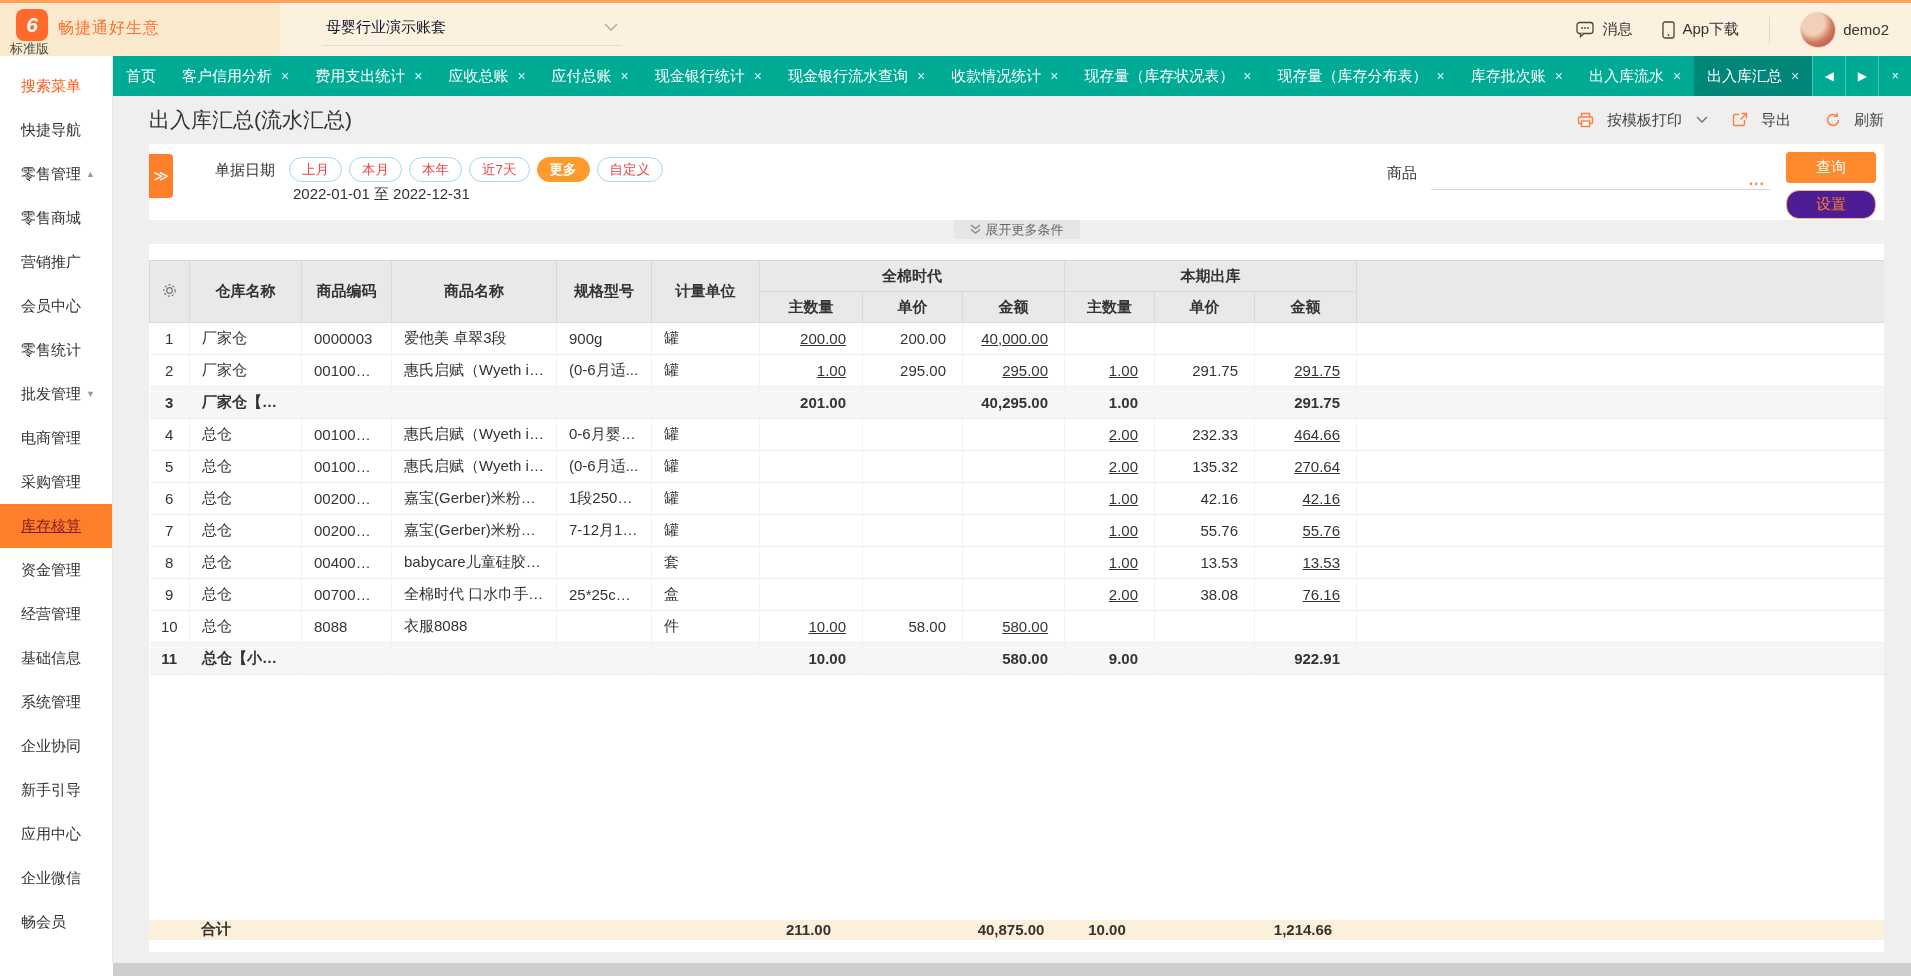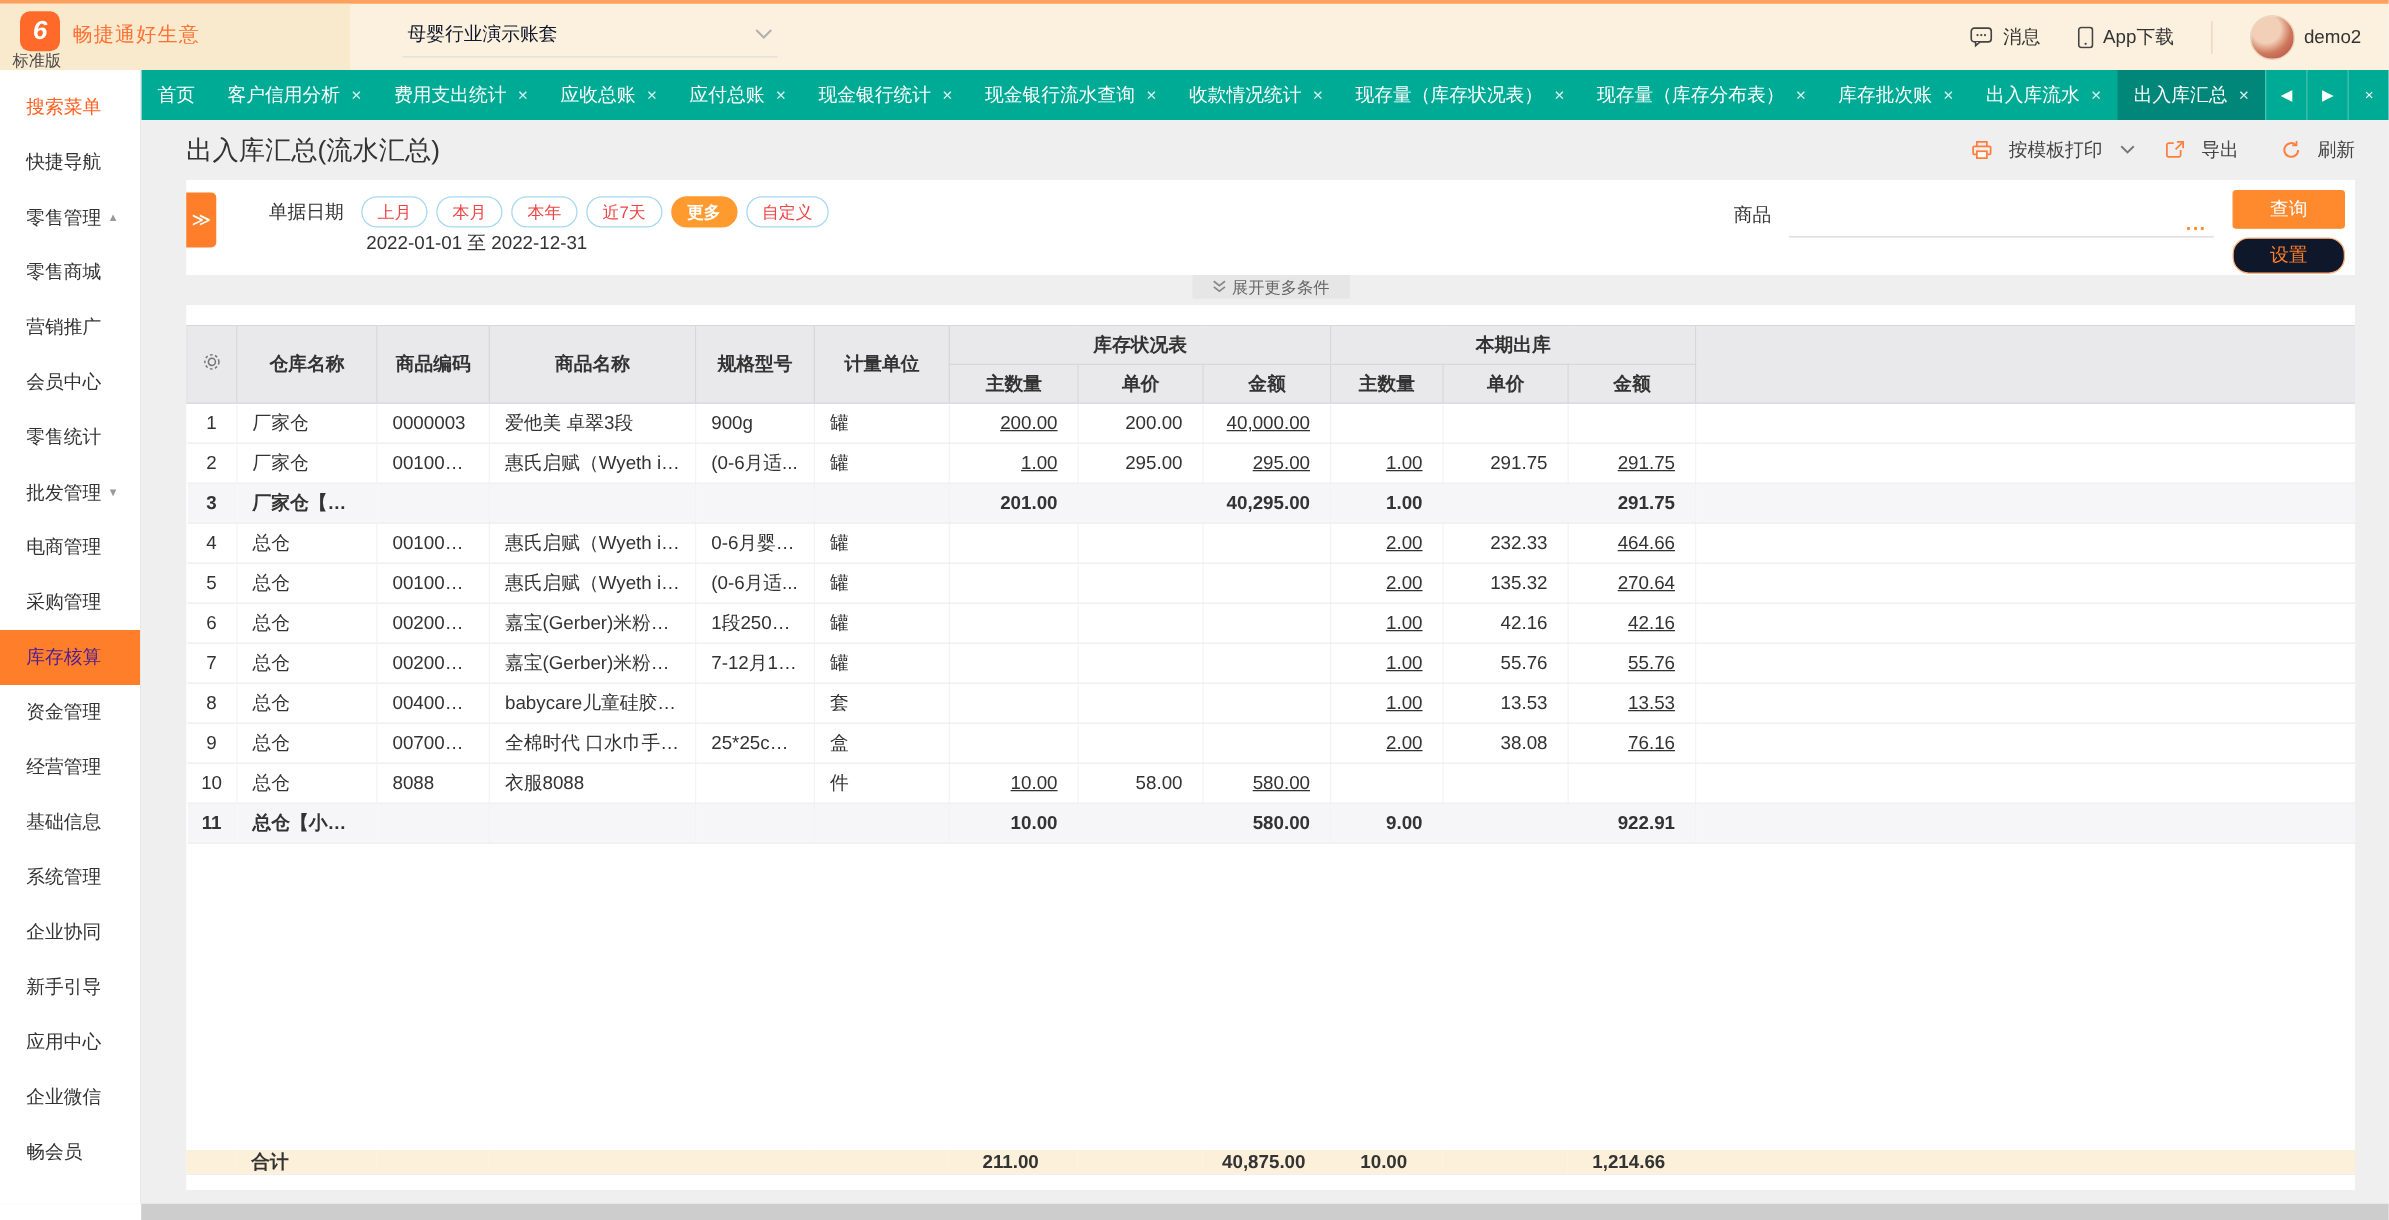--- a/index.html
+++ b/index.html
@@ -26,21 +26,21 @@
   .tab { display:flex; align-items:center; gap:9px; padding:0 13px; color:#fff; font-size:15px; white-space:nowrap; cursor:pointer; }
   .tab.active { background:#00877a; }
   .tab .close { font-size:14px; opacity:.85; line-height:1; }
   .tab-controls { margin-left:auto; display:flex; }
   .tctl { width:33px; display:flex; align-items:center; justify-content:center; color:#fff; font-size:12px; border-left:1px solid rgba(255,255,255,.28); cursor:pointer; }
 
   
   .sidebar { position:absolute; left:0; top:56px; width:113px; bottom:13px; background:#fff; border-right:1px solid #e7e7e7; padding-top:8px; overflow:hidden; }
   .side-item { height:44px; line-height:44px; padding-left:21px; font-size:15px; color:#333; cursor:pointer; white-space:nowrap; position:relative; }
   .side-item.accent { color:#ff5f1f; }
-  .side-item.active { background:#ff7e29; color:#4c1d95; }
+  .side-item.active { background:#ff7e29; color:#7f1d1d;text-decoration:underline; }
   .side-item .arrow { font-size:9px; color:#9a9a9a; margin-left:5px; vertical-align:2px; }
 
   
   .main { position:absolute; left:113px; top:96px; right:0; bottom:13px; display:flex; flex-direction:column; padding:0 27px 11px 36px; background:#efefef; }
   .title-row { height:48px; display:flex; align-items:center; justify-content:space-between; }
   .page-title { font-size:21px; color:#333; }
   .toolbar { display:flex; align-items:center; gap:10px; font-size:15px; color:#444; }
   .tool { display:flex; align-items:center; gap:13px; cursor:pointer; }
   .tool + .gap { width:14px; }
   .tool .icon { color:#ff7e3d; display:flex; }
@@ -58,21 +58,21 @@
   .date-range { font-size:15px; color:#333; margin-top:3px; padding-left:4px; }
   .fg-doc { position:absolute; left:594px; top:16px; display:flex; }
   .u-input { border-bottom:1px solid #d8d8d8; height:30px; display:flex; align-items:flex-end; justify-content:flex-end; padding:0 6px 4px 6px; cursor:text; }
   .fg-doc .u-input { width:460px; margin-left:14px; }
   .fg-prod { position:absolute; left:1238px; top:16px; display:flex; }
   .fg-prod .u-input { width:340px; margin-left:14px; }
   .dots { color:#ff8c3a; font-size:16px; font-weight:bold; line-height:10px; letter-spacing:1px; cursor:pointer; }
   .chev-orange { color:#ff8c3a; display:flex; cursor:pointer; }
   .fbtns { position:absolute; right:8px; top:8px; display:flex; flex-direction:column; gap:7px; }
   .btn-query { width:90px; height:31px; background:#ff8a2e; color:#fff; border:1px solid #ff8a2e; border-radius:3px; font-size:15px; cursor:pointer; font-family:inherit; }
-  .btn-settings { width:90px; height:29px; background:#0f172a; color:#ff7e29; border:1px solid #ffb07a; border-radius:13px; font-size:15px; cursor:pointer; font-family:inherit; }
+  .btn-settings { width:90px; height:29px; background:#4c1d95; color:#ff7e29; border:1px solid #ffb07a; border-radius:13px; font-size:15px; cursor:pointer; font-family:inherit; }
   .expand-pill { position:absolute; left:50%; bottom:-19px; transform:translateX(-50%); height:19px; background:#e6e6e6; color:#666; font-size:13px; display:flex; align-items:center; gap:5px; padding:0 16px; cursor:pointer; white-space:nowrap; }
 
   
   .table-panel { position:relative; flex:1; background:#fff; padding-top:16px; overflow:hidden; }
   table.grid { width:100%; border-collapse:collapse; table-layout:fixed; }
   .grid th { background:#e9e9eb; border:1px solid #d8d8da; font-size:15px; font-weight:bold; color:#333; height:31px; text-align:center; }
   .grid th.filler, .grid td.filler { border-right:none; }
   .grid td { height:32px; font-size:15px; color:#333; border-bottom:1px solid #ededee; border-right:1px solid #f3f3f4; padding:0 12px; overflow:hidden; white-space:nowrap; text-overflow:ellipsis; }
   .grid td.num { text-align:right; padding-right:16px; }
   .grid td.ctr { text-align:center; padding:0 4px; }
@@ -332,21 +332,21 @@
                     <circle cx="8" cy="8" r="3"></circle>
                     <circle cx="8" cy="8" r="6" stroke-dasharray="2.3 2.1"></circle>
                   </svg>
               </span>
             </th>
             <th rowspan="2">仓库名称</th>
             <th rowspan="2">商品编码</th>
             <th rowspan="2">商品名称</th>
             <th rowspan="2">规格型号</th>
             <th rowspan="2">计量单位</th>
-            <th colspan="3">库存状况表</th>
+            <th colspan="3">全棉时代</th>
             <th colspan="3">本期出库</th>
             <th rowspan="2" class="filler"></th>
           </tr>
           <tr>
             <th>主数量</th>
             <th>单价</th>
             <th>金额</th>
             <th>主数量</th>
             <th>单价</th>
             <th>金额</th>

